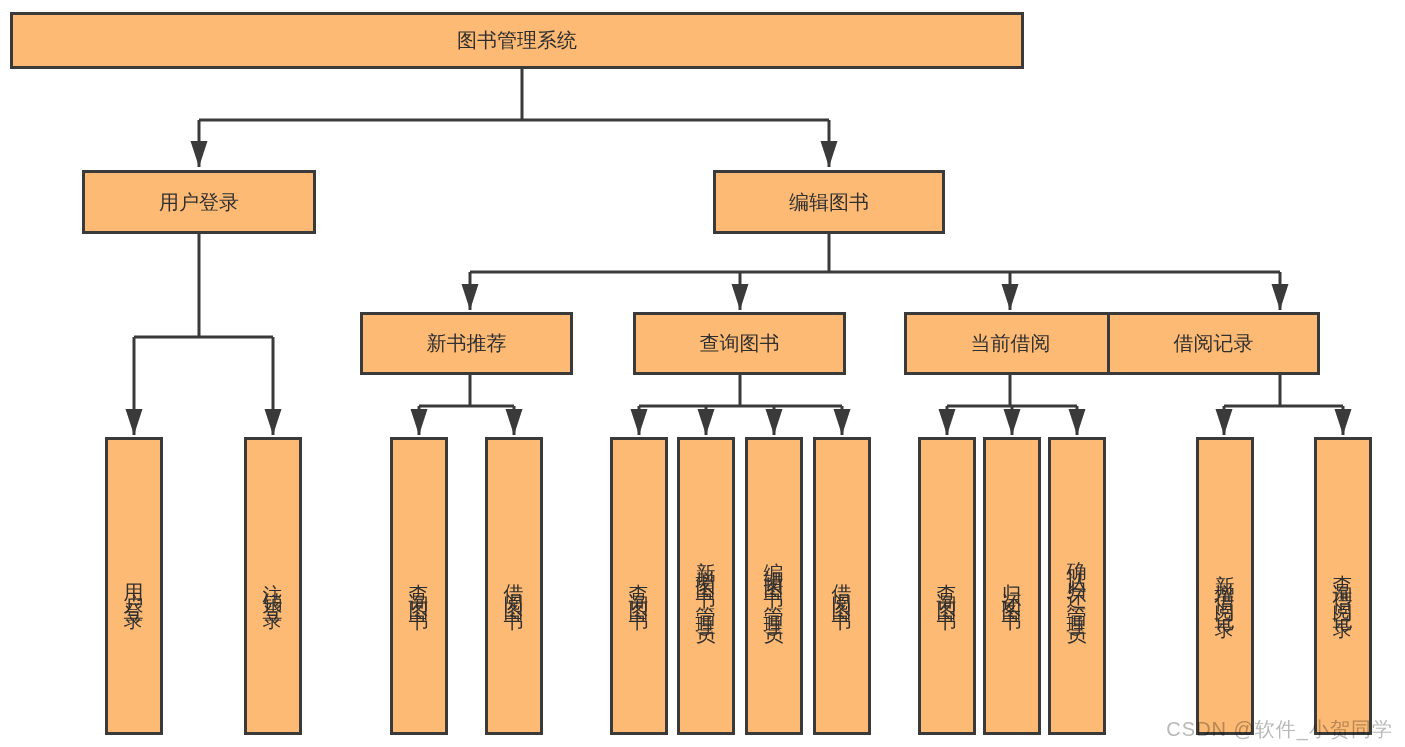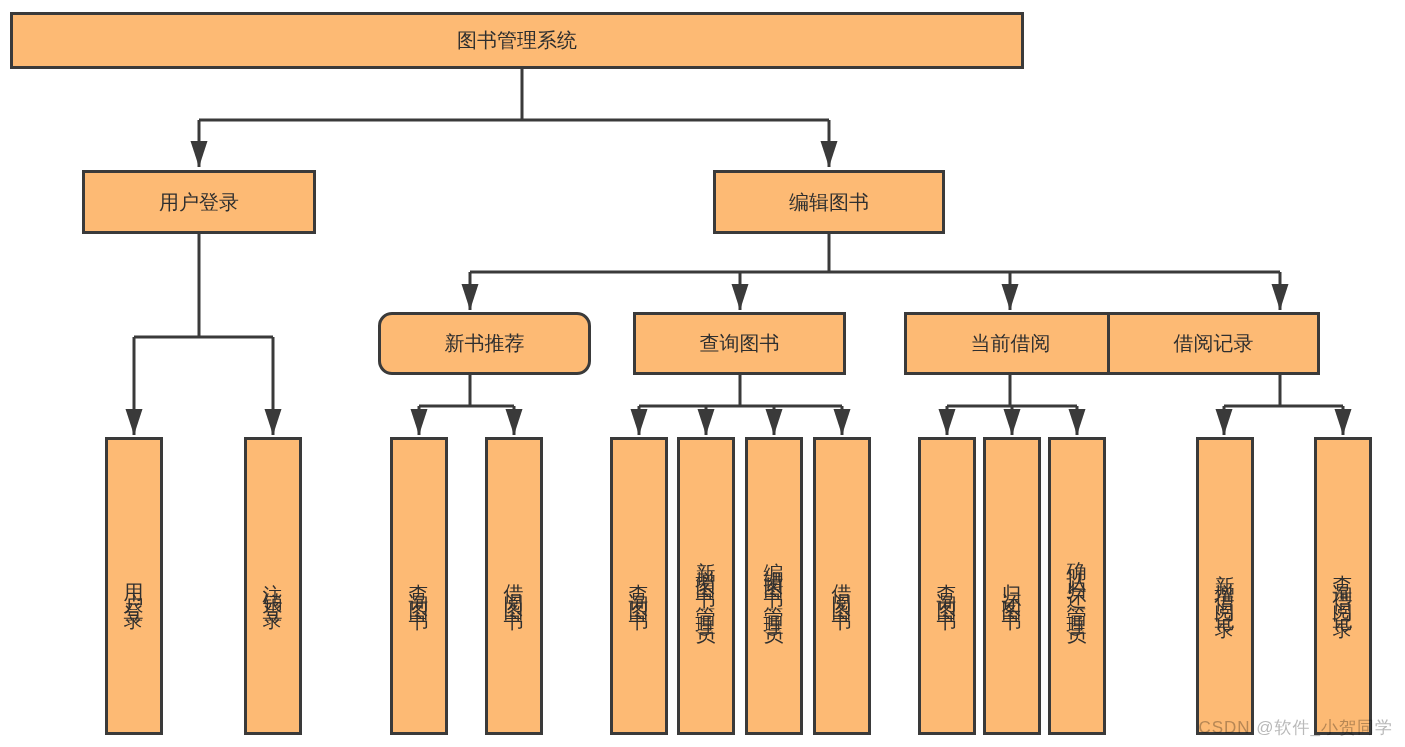--- a/index.html
+++ b/index.html
@@ -8,27 +8,27 @@
   .wires{position:absolute;left:0;top:0;z-index:1;}
   .node{position:absolute;box-sizing:border-box;border:3px solid #3a3a3a;background:#fdba74;
         display:flex;align-items:center;justify-content:center;z-index:2;
         color:#2f2f2f;font-size:20px;}
   .node span{display:block;white-space:nowrap;}
   .vnode span{writing-mode:vertical-rl;letter-spacing:9px;line-height:1;}
   .root{left:10px;top:12px;width:1014px;height:57px;}
   .n-user-login{left:82px;top:170px;width:234px;height:64px;}
   .n-book-mgmt{left:713px;top:170px;width:232px;height:64px;}
   .lvl3{top:312px;width:213px;height:63px;}
-  .n-new-book{left:378px;border-radius:14px;}
+  .n-new-book{left:360px;}
   .n-book-borrow{left:633px;}
   .n-current-borrow{left:904px;}
   .n-borrow-record{left:1107px;}
   .leaf{top:437px;width:58px;height:298px;}
   .watermark{position:absolute;right:12px;top:716px;z-index:3;color:#b9b9b9;
-             font-size:17px;mix-blend-mode:multiply;letter-spacing:1px;}
+             font-size:20px;mix-blend-mode:multiply;letter-spacing:1px;}
 </style>
 </head>
 <body>
 
 <div class="canvas">
 
   <svg class="wires" width="1405" height="747" viewBox="0 0 1405 747">
     <defs>
       <marker id="arrow" markerUnits="userSpaceOnUse" markerWidth="34" markerHeight="22" refX="26" refY="10" orient="auto">
         <path d="M0,1.5 L26,10 L0,18.5 Z" fill="#3a3a3a"></path>

